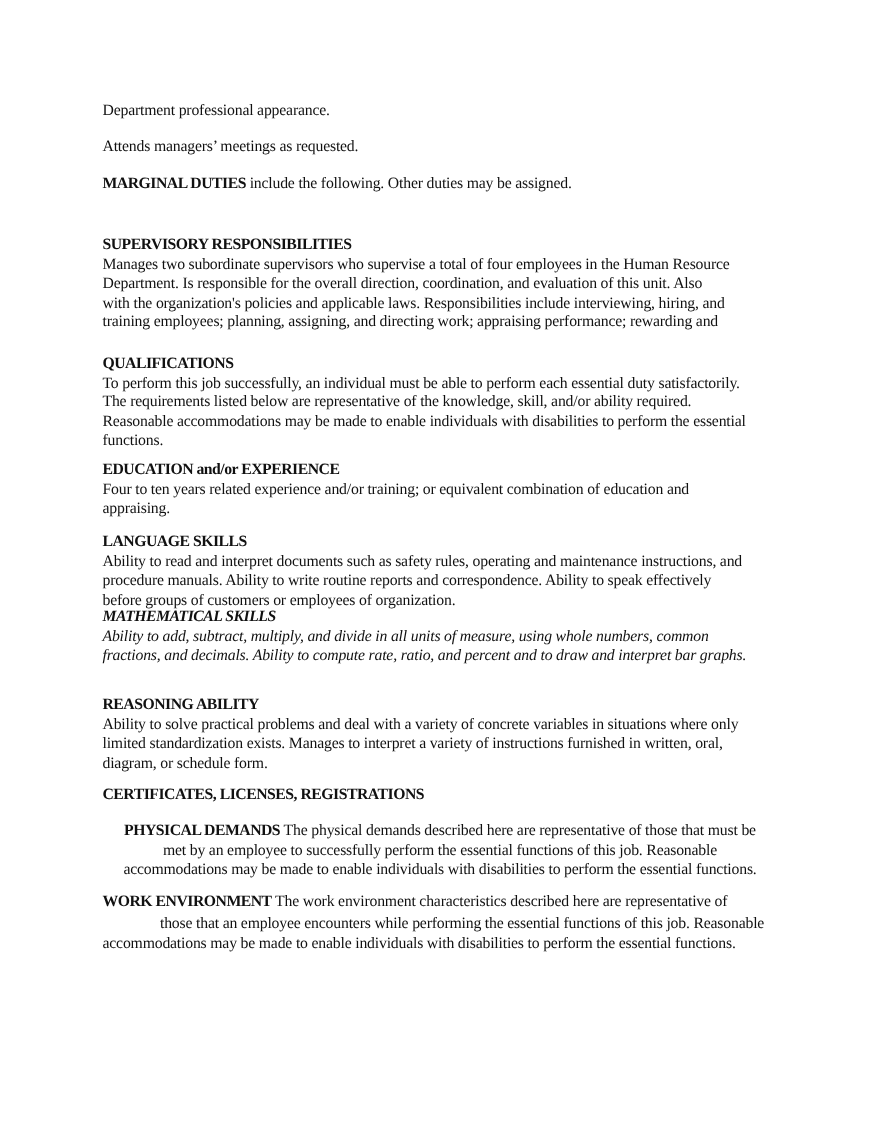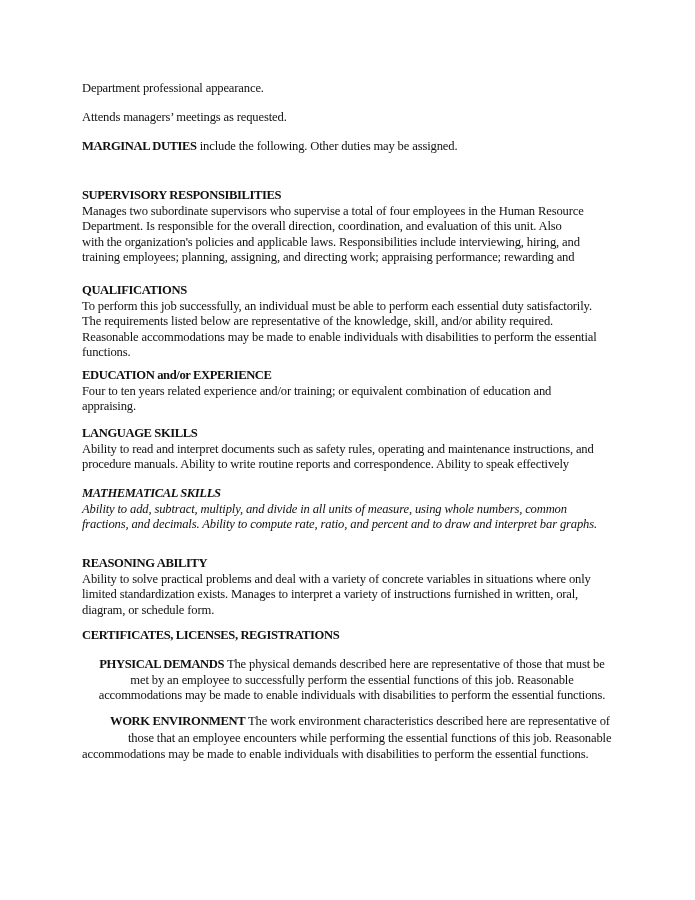--- a/index.html
+++ b/index.html
@@ -79,20 +79,21 @@
   <div class="block" style="top:368px;">
     <span class="line head">EDUCATION and/or EXPERIENCE</span>
     <span class="line">Four to ten years related experience and/or training; or equivalent combination of education and</span>
     <span class="line">appraising.</span>
   </div>
 
   <div class="block" style="top:426px;">
     <span class="line head">LANGUAGE SKILLS</span>
     <span class="line">Ability to read and interpret documents such as safety rules, operating and maintenance instructions, and</span>
     <span class="line">procedure manuals. Ability to write routine reports and correspondence. Ability to speak effectively</span>
+    <span class="line">before groups of customers or employees of organization.</span>
   </div>
 
   <div class="block" style="top:486px;font-style:italic;">
     <span class="line head">MATHEMATICAL SKILLS</span>
     <span class="line">Ability to add, subtract, multiply, and divide in all units of measure, using whole numbers, common</span>
     <span class="line">fractions, and decimals. Ability to compute rate, ratio, and percent and to draw and interpret bar graphs.</span>
   </div>
 
   <div class="block" style="top:556px;">
     <span class="line head">REASONING ABILITY</span>
@@ -105,18 +106,18 @@
     <span class="line head">CERTIFICATES, LICENSES, REGISTRATIONS</span>
   </div>
 
   <div class="block" style="top:657px;text-align:center;">
     <span class="line"><span class="inline-head">PHYSICAL DEMANDS</span><span> The physical demands described here are representative of those that must be</span></span>
     <span class="line">met by an employee to successfully perform the essential functions of this job. Reasonable</span>
     <span class="line">accommodations may be made to enable individuals with disabilities to perform the essential functions.</span>
   </div>
 
   <div class="block" style="top:714px;">
-    <span class="line" style="height:16.5px;margin-left:28px;"><span class="inline-head">WORK ENVIRONMENT</span><span> The work environment characteristics described here are representative of</span></span>
+    <span class="line" style="height:16.5px;"><span class="inline-head">WORK ENVIRONMENT</span><span> The work environment characteristics described here are representative of</span></span>
     <span class="line" style="height:16.5px;margin-left:46px;">those that an employee encounters while performing the essential functions of this job. Reasonable</span>
     <span class="line" style="height:16.5px;">accommodations may be made to enable individuals with disabilities to perform the essential functions.</span>
   </div>
 
 </div>
 
 </body></html>

